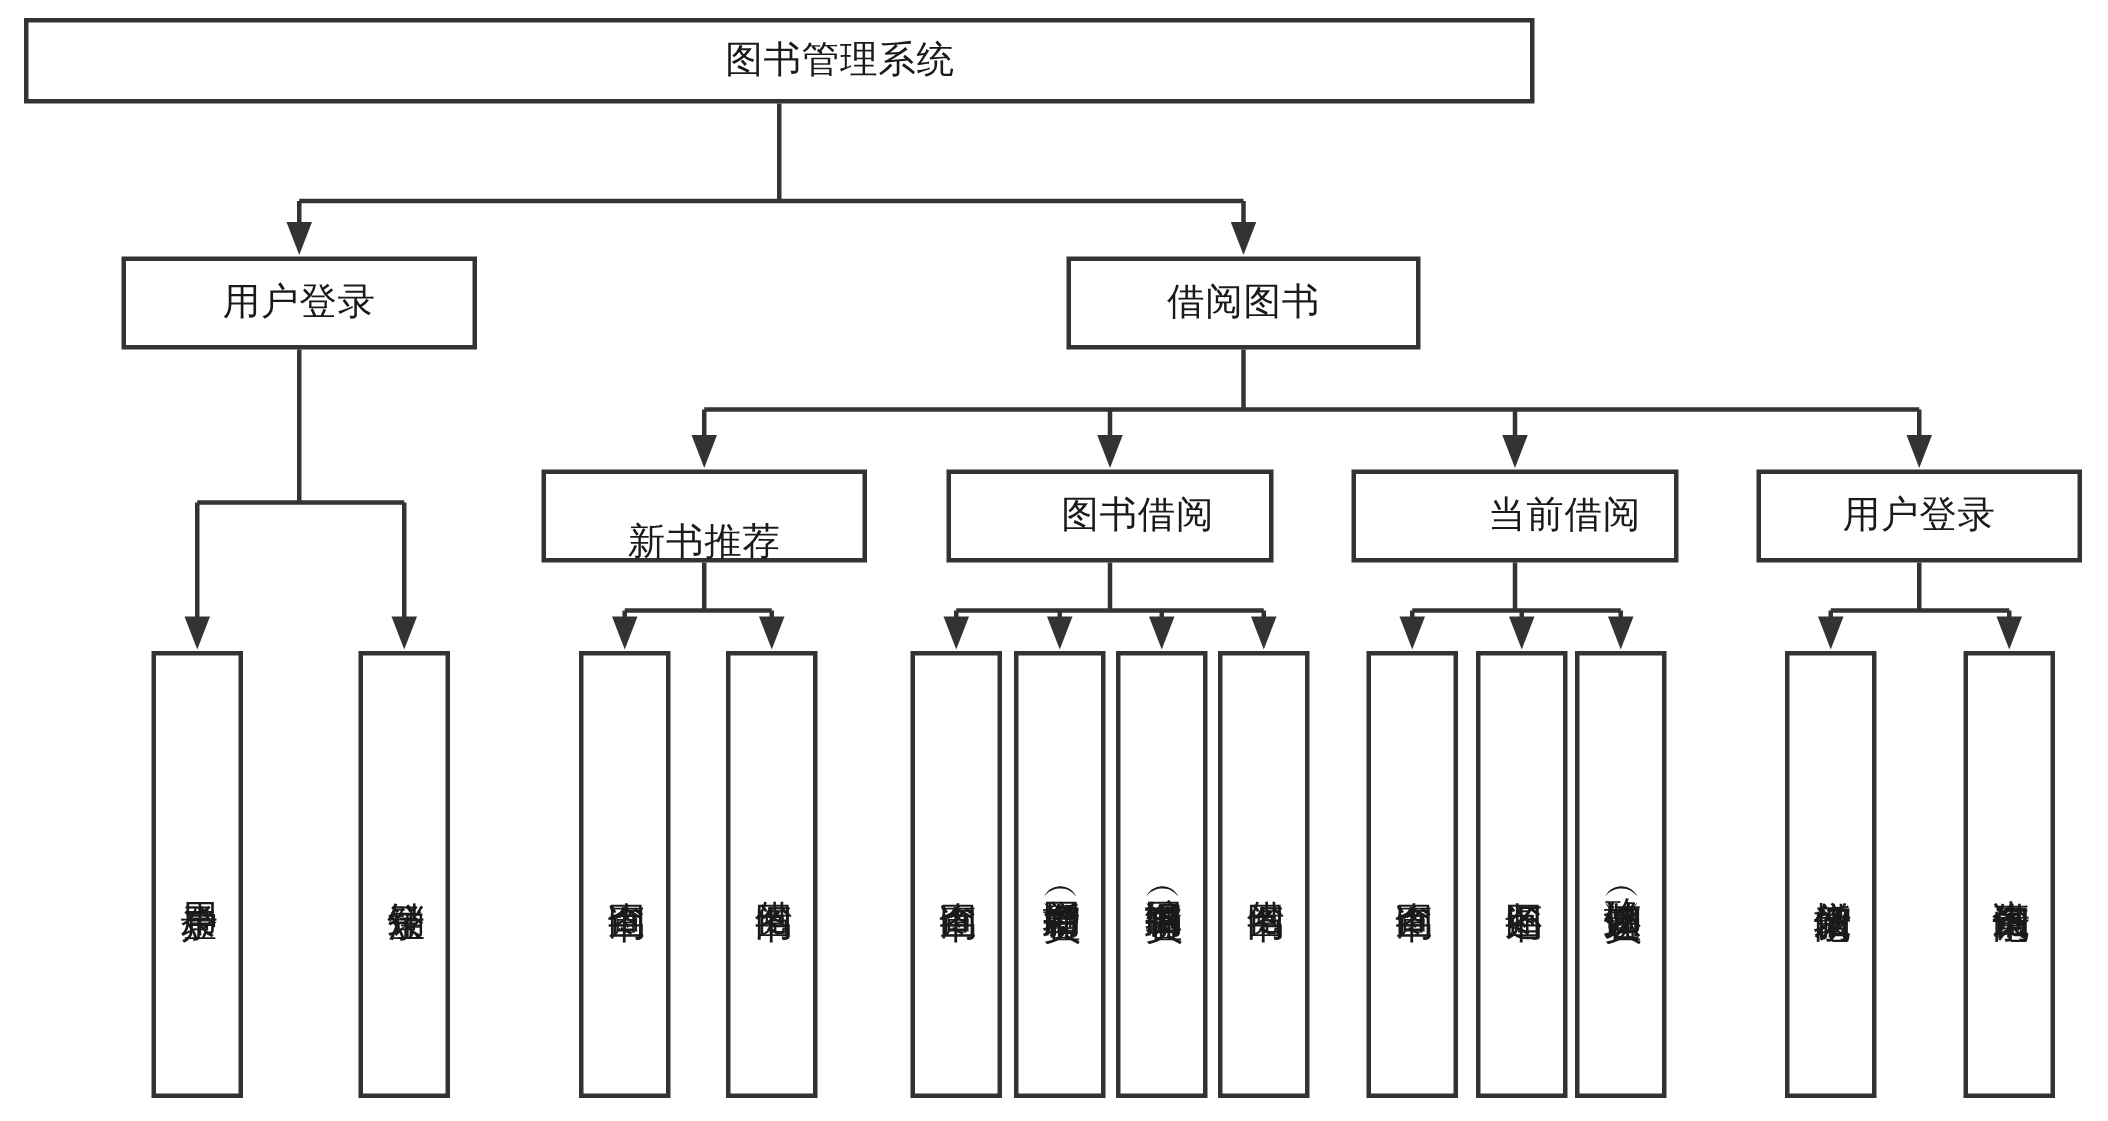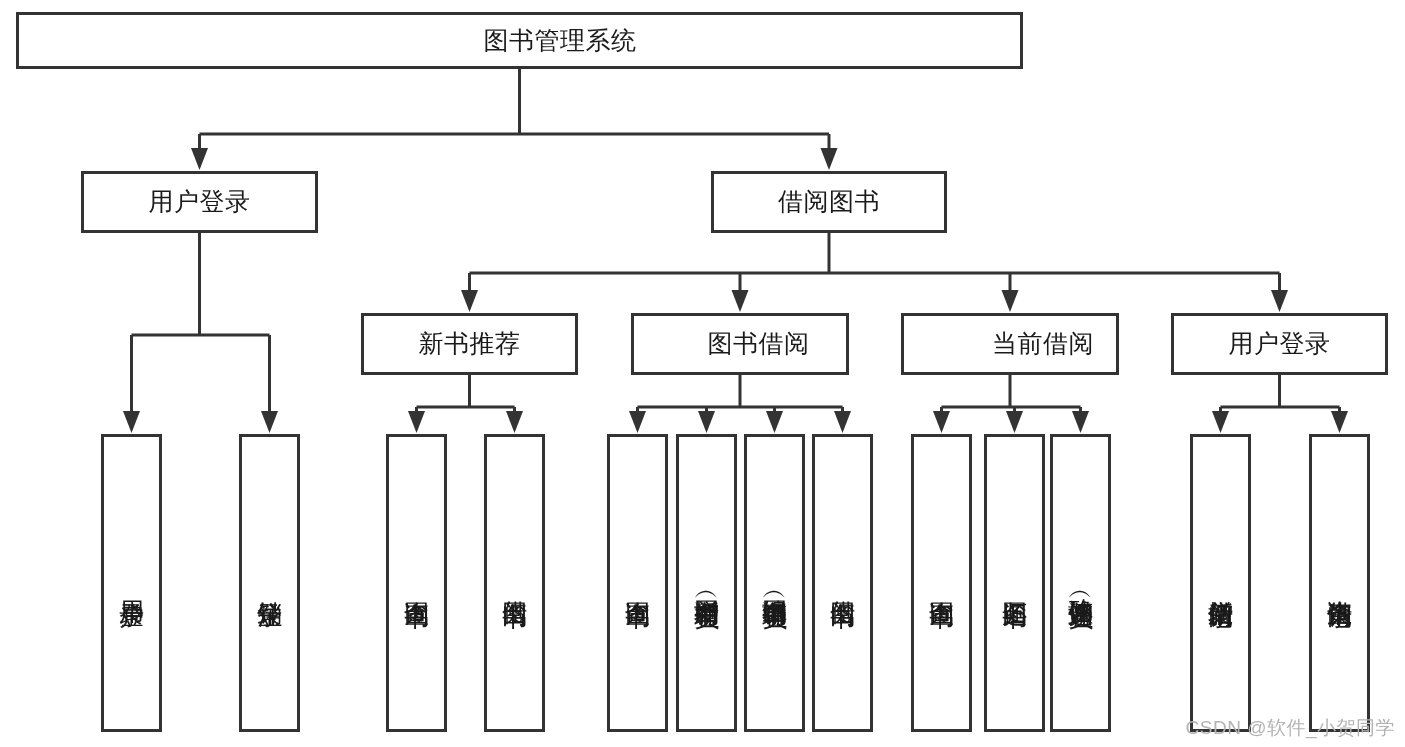--- a/index.html
+++ b/index.html
@@ -170,32 +170,31 @@
         <rect x="985.5" y="435.5" width="58" height="295" class="node-box"></rect>
         <rect x="1051.5" y="435.5" width="58" height="295" class="node-box"></rect>
         <rect x="1191.5" y="435.5" width="58" height="295" class="node-box"></rect>
         <rect x="1310.5" y="435.5" width="58" height="295" class="node-box"></rect>
       </g>
   </svg>
   <div id="labels-layer">
       <div class="node-label horizontal" style="left: 16px; top: 12px; width: 1088px; height: 57px;">图书管理系统</div>
       <div class="node-label horizontal" style="left: 81px; top: 171px; width: 237px; height: 62px;">用户登录</div>
       <div class="node-label horizontal" style="left: 711px; top: 171px; width: 236px; height: 62px;">借阅图书</div>
-      <div class="node-label horizontal" style="left: 361px; top: 313px; width: 217px; height: 62px;">新书推荐</div>
+      <div class="node-label horizontal" style="left: 361px; top: 331px; width: 217px; height: 62px;">新书推荐</div>
       <div class="node-label horizontal" style="left: 631px; top: 313px; width: 218px; height: 62px; padding-left: 37px;">图书借阅</div>
       <div class="node-label horizontal" style="left: 901px; top: 313px; width: 260px; height: 62px; padding-left: 24px;">当前借阅</div>
       <div class="node-label horizontal" style="left: 1171px; top: 313px; width: 217px; height: 62px;">用户登录</div>
       <div class="node-label vertical" style="left: 101px; top: 434px; width: 61px; height: 298px;">用户登录</div>
       <div class="node-label vertical" style="left: 239px; top: 434px; width: 61px; height: 298px;">注销登录</div>
       <div class="node-label vertical" style="left: 386px; top: 434px; width: 61px; height: 298px;">查询图书</div>
       <div class="node-label vertical" style="left: 484px; top: 434px; width: 61px; height: 298px;">借阅图书</div>
       <div class="node-label vertical" style="left: 607px; top: 434px; width: 61px; height: 298px;">查询图书</div>
       <div class="node-label vertical" style="left: 676px; top: 434px; width: 61px; height: 298px;">新增图书（管理员）</div>
       <div class="node-label vertical" style="left: 744px; top: 434px; width: 61px; height: 298px;">编辑图书（管理员）</div>
       <div class="node-label vertical" style="left: 812px; top: 434px; width: 61px; height: 298px;">借阅图书</div>
       <div class="node-label vertical" style="left: 911px; top: 434px; width: 61px; height: 298px;">查询图书</div>
       <div class="node-label vertical" style="left: 984px; top: 434px; width: 61px; height: 298px;">归还图书</div>
       <div class="node-label vertical" style="left: 1050px; top: 434px; width: 61px; height: 298px;">确认归还（管理员）</div>
       <div class="node-label vertical" style="left: 1190px; top: 434px; width: 61px; height: 298px;">新增借阅记录</div>
       <div class="node-label vertical" style="left: 1309px; top: 434px; width: 61px; height: 298px;">查询借阅记录</div>
     </div>
-  <div class="watermark">CSDN @软件_小贺同学</div>
 </div>
 
 </body></html>

